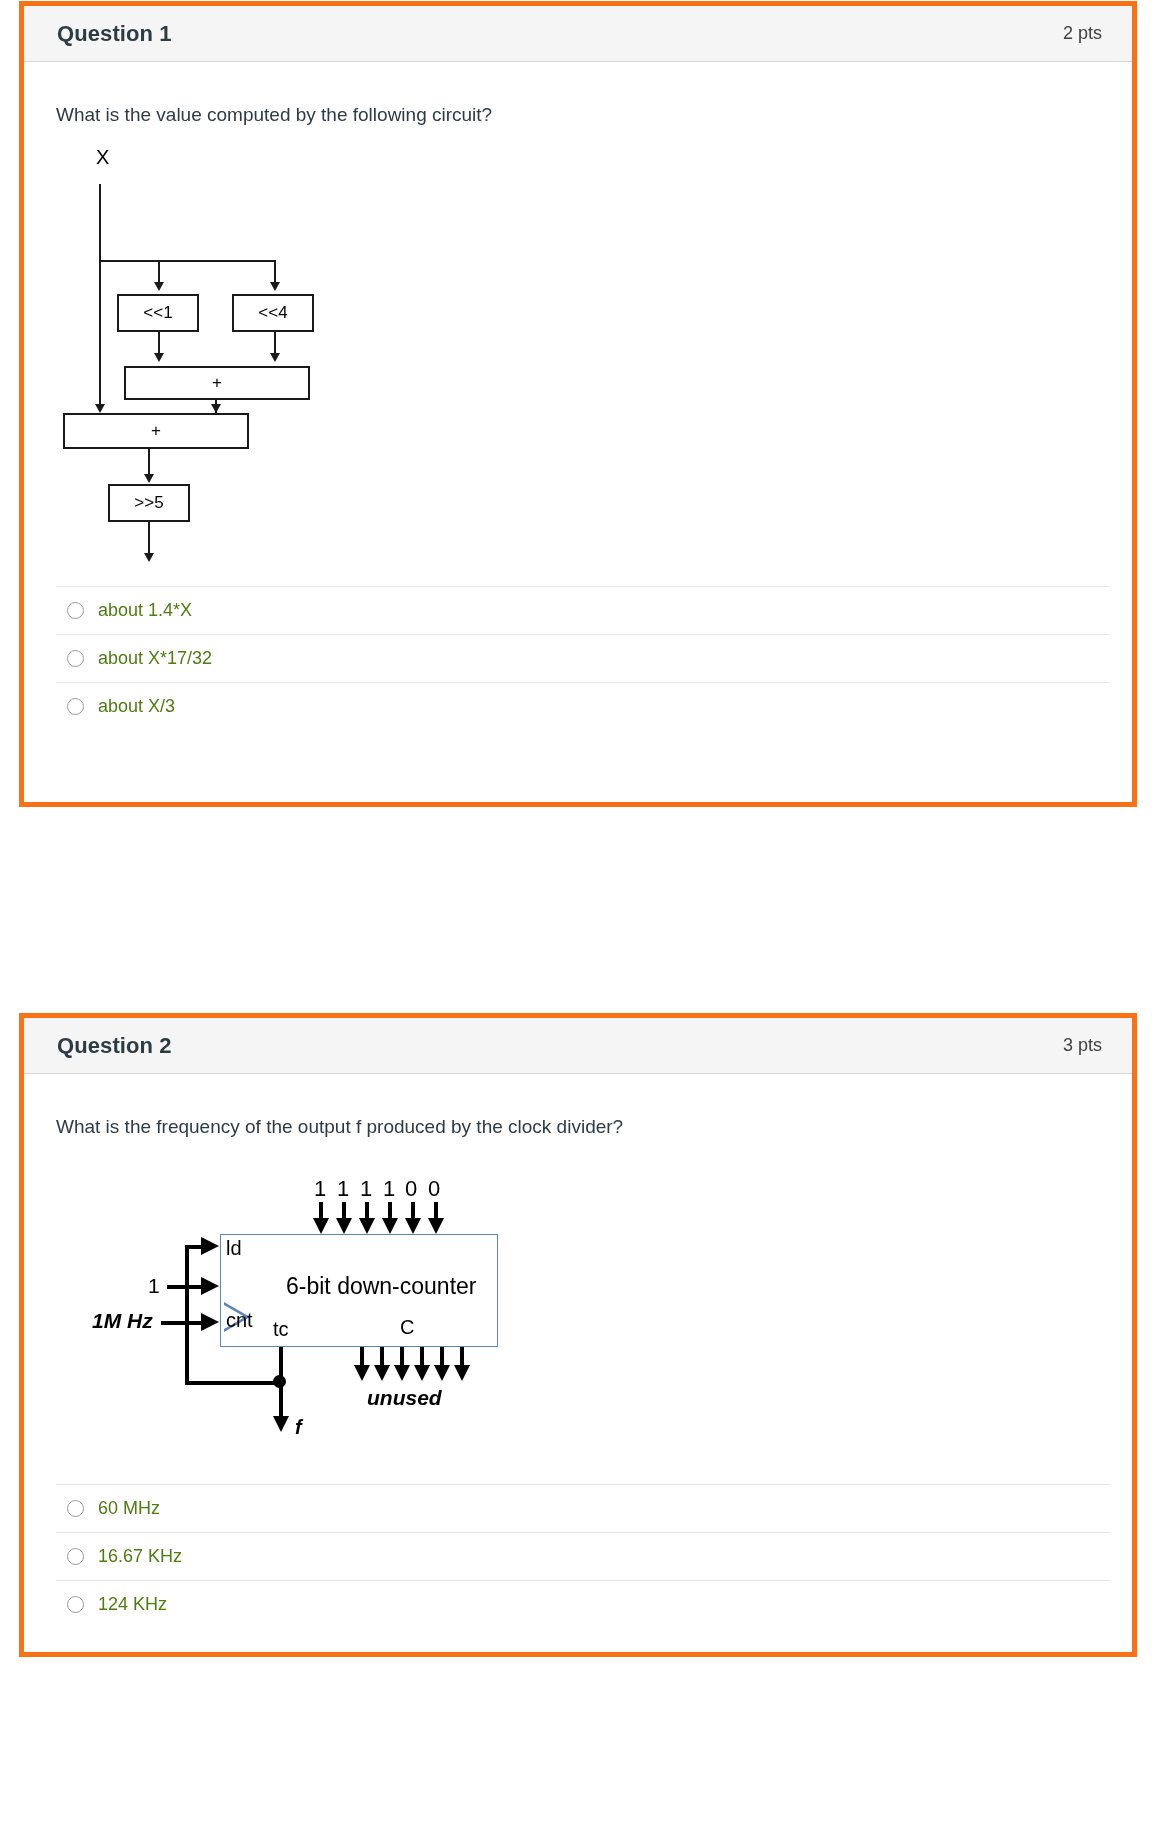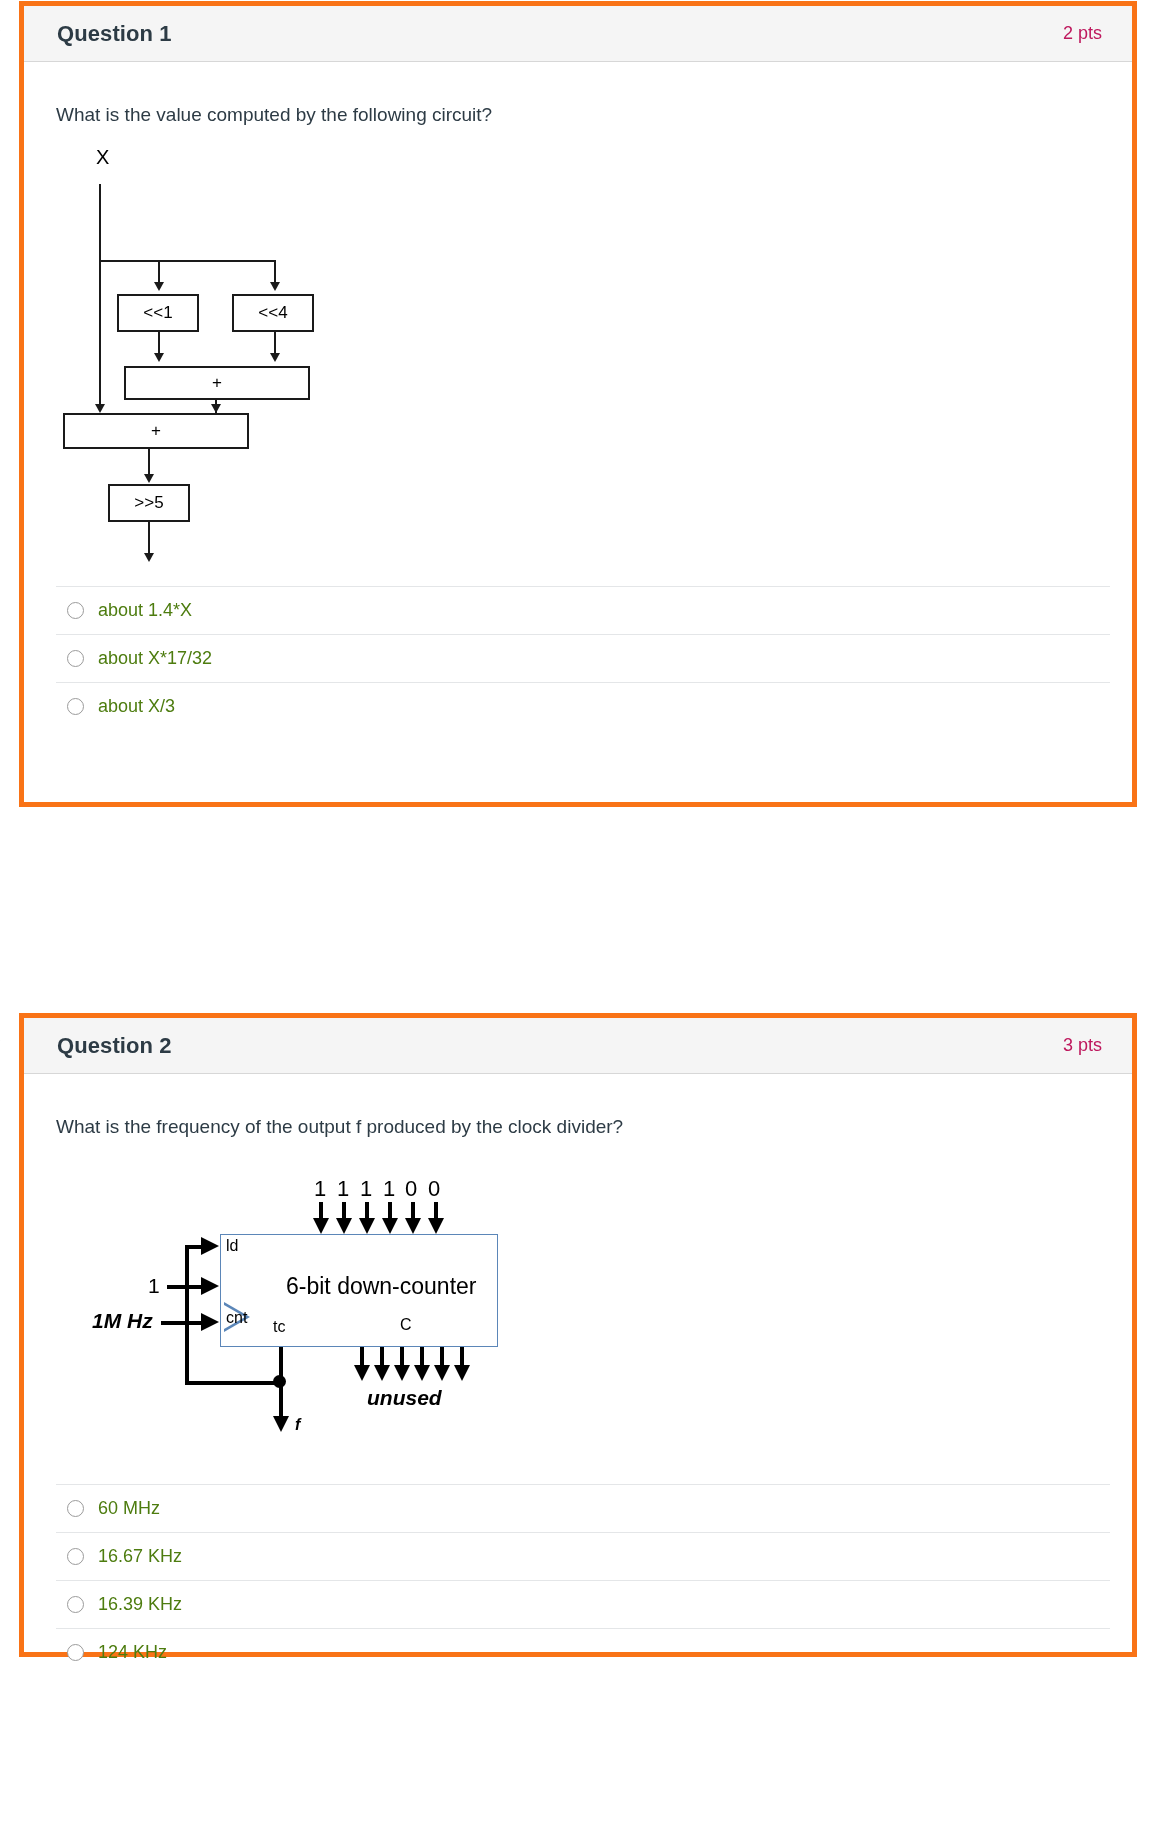--- a/index.html
+++ b/index.html
@@ -47,21 +47,21 @@
     padding: 0 30px 0 33px;
   }
   .qtitle {
     font-size: 22px;
     font-weight: bold;
     color: #2d3b45;
     letter-spacing: .1px;
   }
   .qpts {
     font-size: 18px;
-    color: #be185d;
+    color: #404040;
   }
   .qbody { padding: 0; }
   .qtext {
     font-size: 19px;
     color: #2d3b45;
     padding: 40px 30px 0 32px;
     line-height: 1.35;
   }
 
   
@@ -158,21 +158,21 @@
     border-bottom: 15px solid transparent;
     border-left: 26px solid #5b86b8;
   }
   .c2 .clk-tri-in {
     position: absolute;
     width: 0; height: 0;
     border-top: 12px solid transparent;
     border-bottom: 12px solid transparent;
     border-left: 21px solid #fff;
   }
-  .pin { font-size: 16px; color: #000; }
+  .pin { font-size: 20px; color: #000; }
   .bigname { font-size: 23px; color: #000; }
   .ital { font-style: italic; font-weight: bold; }
   .bits { font-size: 22px; color: #000; letter-spacing: 0; }
 </style>
 </head>
 <body>
 
 <div class="page">
 
   <div class="chevron" style="top:10px;">›</div>
@@ -327,23 +327,19 @@
         <div class="answer">
           <span class="radio"></span>
           <span>60 MHz</span>
         </div>
         <div class="answer">
           <span class="radio"></span>
           <span>16.67 KHz</span>
         </div>
         <div class="answer">
           <span class="radio"></span>
-          <span>16.39 KHz</span>
-        </div>
-        <div class="answer">
-          <span class="radio"></span>
           <span>124 KHz</span>
         </div>
       </div>
     </div>
   </div>
 
 </div>
 
 </body></html>

